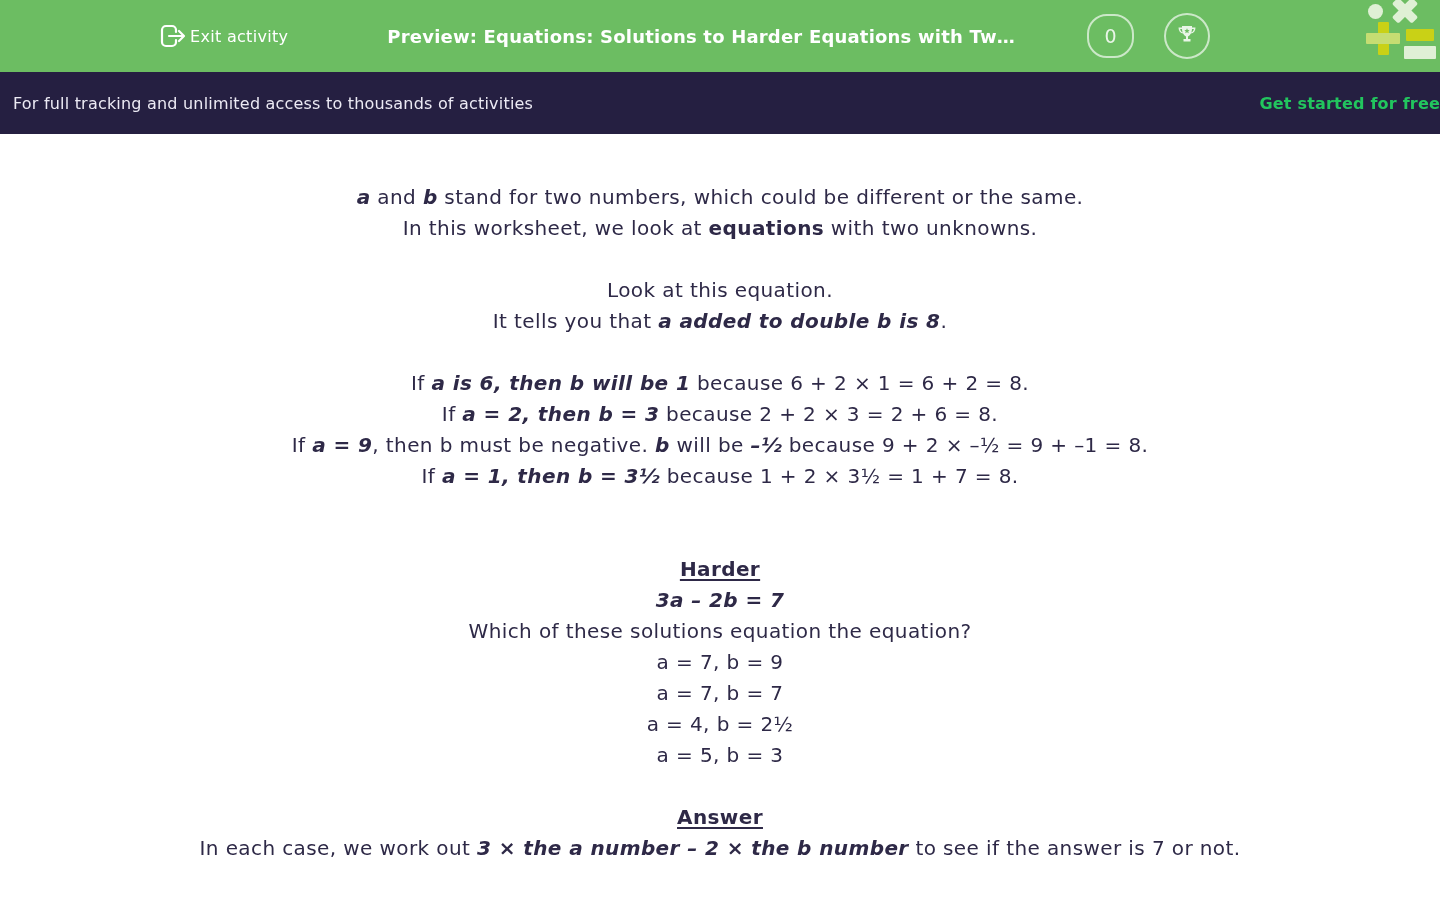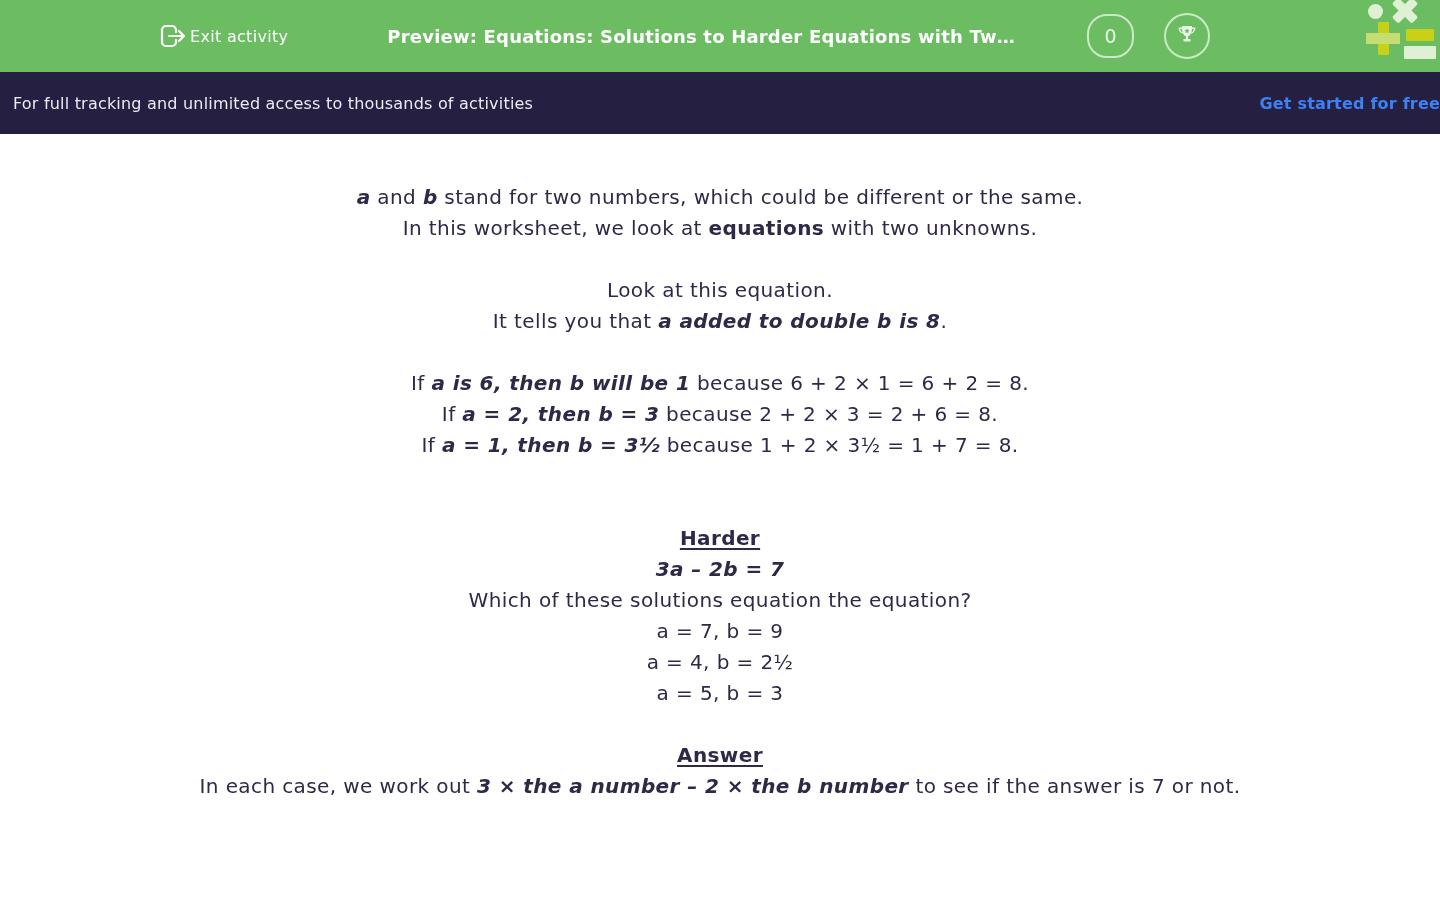--- a/index.html
+++ b/index.html
@@ -62,21 +62,21 @@
   .logo .plus-v{left:20px;top:22px;width:11px;height:33px;border-radius:1px;background:var(--logo_yellow);}
   .logo .minus{left:48px;top:29px;width:28px;height:12px;border-radius:1px;background:var(--logo_yellow);}
   .logo .equals-b{left:46px;top:46px;width:32px;height:13px;border-radius:1px;background:var(--logo_mint);}
 
   
   .banner{
     height:62px;background:var(--banner_bg);
     display:flex;align-items:center;justify-content:space-between;
     color:#eceaf4;font-size:16px;letter-spacing:0.2px;padding-left:13px;
   }
-  .banner .cta{margin-left:24px;color:#3b82f6;font-weight:700;cursor:pointer;text-decoration:none;}
+  .banner .cta{margin-left:24px;color:#22c55e;font-weight:700;cursor:pointer;text-decoration:none;}
 
   
   .content{padding-top:48px;}
   .line{
     margin:0;min-height:31px;line-height:31px;text-align:center;
     font-size:20px;letter-spacing:0.4px;color:var(--text);
   }
   .line .b{font-weight:700;}
   .line .i{font-style:italic;}
   .line .u{text-decoration:underline;text-underline-offset:3px;}
@@ -131,26 +131,28 @@
 <main class="content">
   <div id="content-lines">
       <p class="line"><span class="b i">a</span><span> and </span><span class="b i">b</span><span> stand for two numbers, which could be different or the same.</span></p>
       <p class="line"><span>In this worksheet, we look at </span><span class="b">equations</span><span> with two unknowns.</span></p>
       <p class="line">&nbsp;</p>
       <p class="line"><span>Look at this equation.</span></p>
       <p class="line"><span>It tells you that </span><span class="b i">a added to double b is 8</span><span>.</span></p>
       <p class="line">&nbsp;</p>
       <p class="line"><span>If </span><span class="b i">a is 6, then b will be 1</span><span> because 6 + 2 × 1 = 6 + 2 = 8.</span></p>
       <p class="line"><span>If </span><span class="b i">a = 2, then b = 3</span><span> because 2 + 2 × 3 = 2 + 6 = 8.</span></p>
+      <p class="line"><span>If </span><span class="b i">a = 9</span><span>, then b must be negative. </span><span class="b i">b</span><span> will be </span><span class="b i">–½</span><span> because 9 + 2 × –½ = 9 + –1 = 8.</span></p>
       <p class="line"><span>If </span><span class="b i">a = 1, then b = 3½</span><span> because 1 + 2 × 3½ = 1 + 7 = 8.</span></p>
       <p class="line">&nbsp;</p>
       <p class="line">&nbsp;</p>
       <p class="line"><span class="b u">Harder</span></p>
       <p class="line"><span class="b i">3a – 2b = 7</span></p>
       <p class="line"><span>Which of these solutions equation the equation?</span></p>
       <p class="line"><span>a = 7, b = 9</span></p>
+      <p class="line"><span>a = 7, b = 7</span></p>
       <p class="line"><span>a = 4, b = 2½</span></p>
       <p class="line"><span>a = 5, b = 3</span></p>
       <p class="line">&nbsp;</p>
       <p class="line"><span class="b u">Answer</span></p>
       <p class="line"><span>In each case, we work out </span><span class="b i">3 × the a number – 2 × the b number</span><span> to see if the answer is 7 or not.</span></p>
     </div>
 </main>
 
 </body></html>

